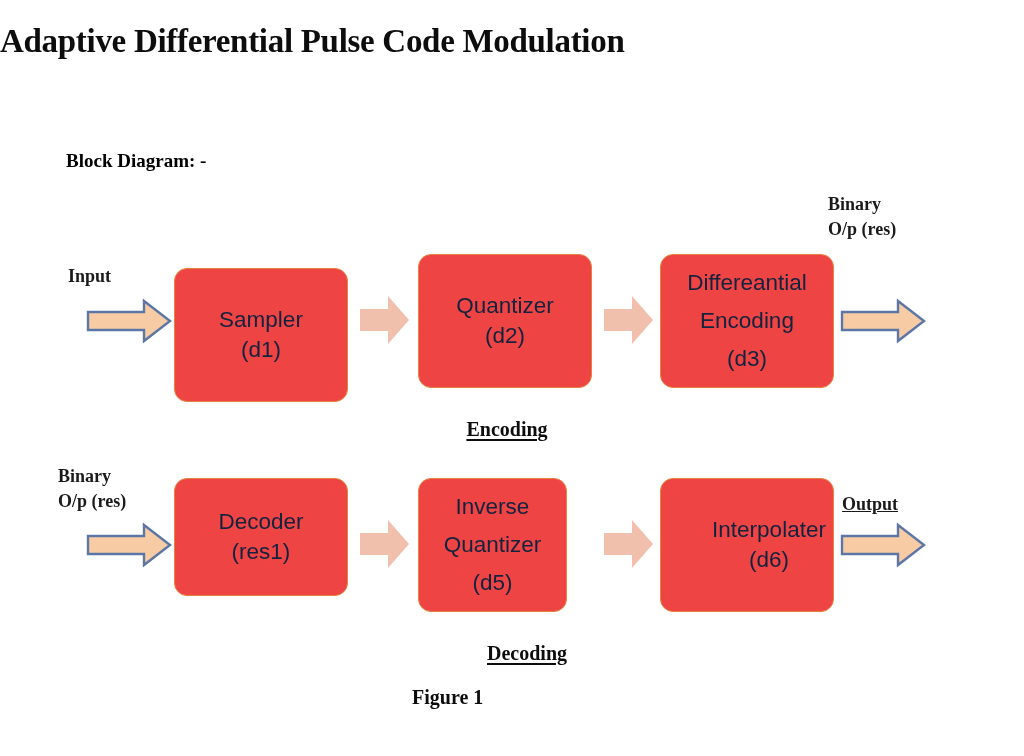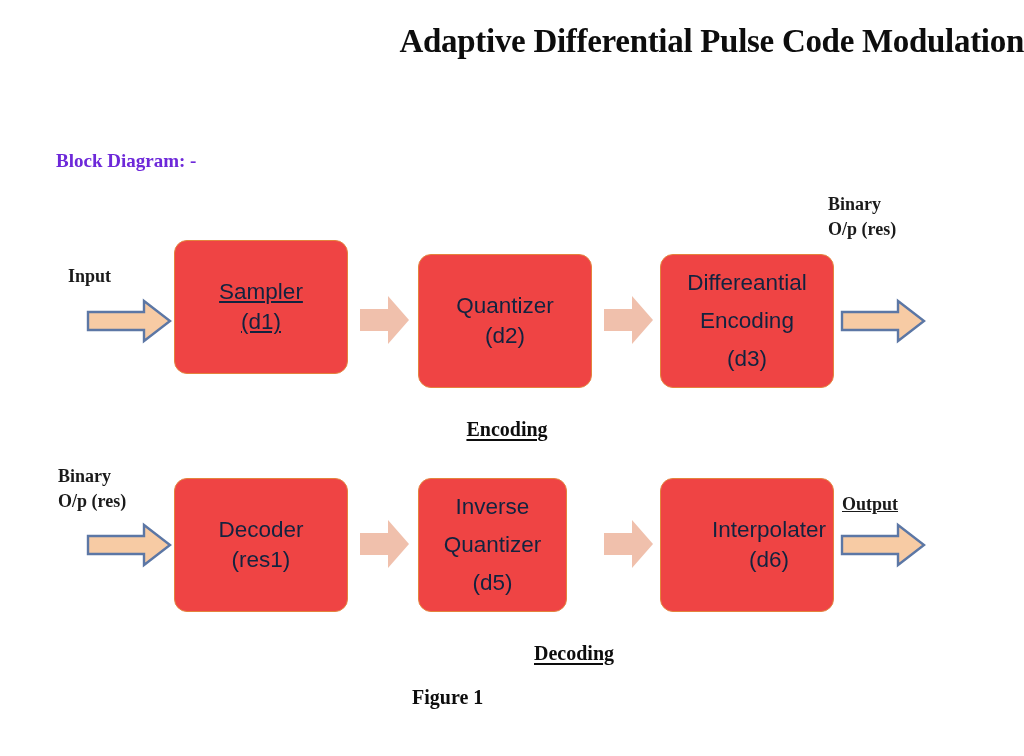--- a/index.html
+++ b/index.html
@@ -16,53 +16,53 @@
     font-family: "Liberation Sans", sans-serif;
     color: #1a1a2e;
   }
 
   
   .doc-title {
     position: absolute;
     left: 0;
     top: 20px;
     width: 1024px;
-    text-align: right;
+    text-align: left;
     font-family: "Liberation Serif", "DejaVu Serif", serif;
     font-weight: bold;
     font-size: 33px;
     line-height: 43px;
     letter-spacing: -0.3px;
     color: #0d0d0d;
   }
   .doc-title .line2 { display: block; }
 
   .section-label {
     position: absolute;
-    left: 56px;
+    left: 66px;
     top: 150px;
     font-family: "Liberation Serif", "DejaVu Serif", serif;
     font-weight: bold;
     font-size: 19px;
-    color: #6d28d9;
+    color: #000000;
   }
 
   .stage-label {
     position: absolute;
     font-family: "Liberation Serif", "DejaVu Serif", serif;
     font-weight: bold;
     font-size: 20px;
     color: #0d0d0d;
     text-decoration: underline;
     text-underline-offset: 3px;
     text-align: center;
     width: 200px;
   }
   #encoding-label { left: 407px; top: 418px; }
-  #decoding-label { left: 414px; top: 642px; text-align: right; }
+  #decoding-label { left: 427px; top: 642px; }
 
   .figure-caption {
     position: absolute;
     left: 412px;
     top: 686px;
     width: 200px;
     font-family: "Liberation Serif", "DejaVu Serif", serif;
     font-weight: bold;
     font-size: 20px;
     color: #0d0d0d;
@@ -97,24 +97,24 @@
     justify-content: center;
     font-family: "Liberation Sans", "DejaVu Sans", sans-serif;
     font-size: 22.5px;
     line-height: 30px;
     color: #12233f;
     text-align: center;
   }
   .block .bl { display: block; }
   .block.three-line { line-height: 38px; }
 
-  #block-sampler      { left: 174px; top: 240px; width: 174px; height: 134px; text-decoration: underline; }
+  #block-sampler      { left: 174px; top: 268px; width: 174px; height: 134px; }
   #block-quantizer    { left: 418px; top: 254px; width: 174px; height: 134px; }
   #block-diff-enc     { left: 660px; top: 254px; width: 174px; height: 134px; }
-  #block-decoder      { left: 174px; top: 478px; width: 174px; height: 134px; }
+  #block-decoder      { left: 174px; top: 478px; width: 174px; height: 118px; }
   #block-inv-quant    { left: 418px; top: 478px; width: 149px; height: 134px; }
   #block-interpolater { left: 660px; top: 478px; width: 174px; height: 134px; padding-left: 44px; }
 
   
   .arrow-svg { position: absolute; display: block; }
 
   
   #arrow-sampler-quantizer   { left: 356px; top: 292px; }
   #arrow-quantizer-diffenc   { left: 600px; top: 292px; }
   #arrow-decoder-invquant    { left: 356px; top: 516px; }

